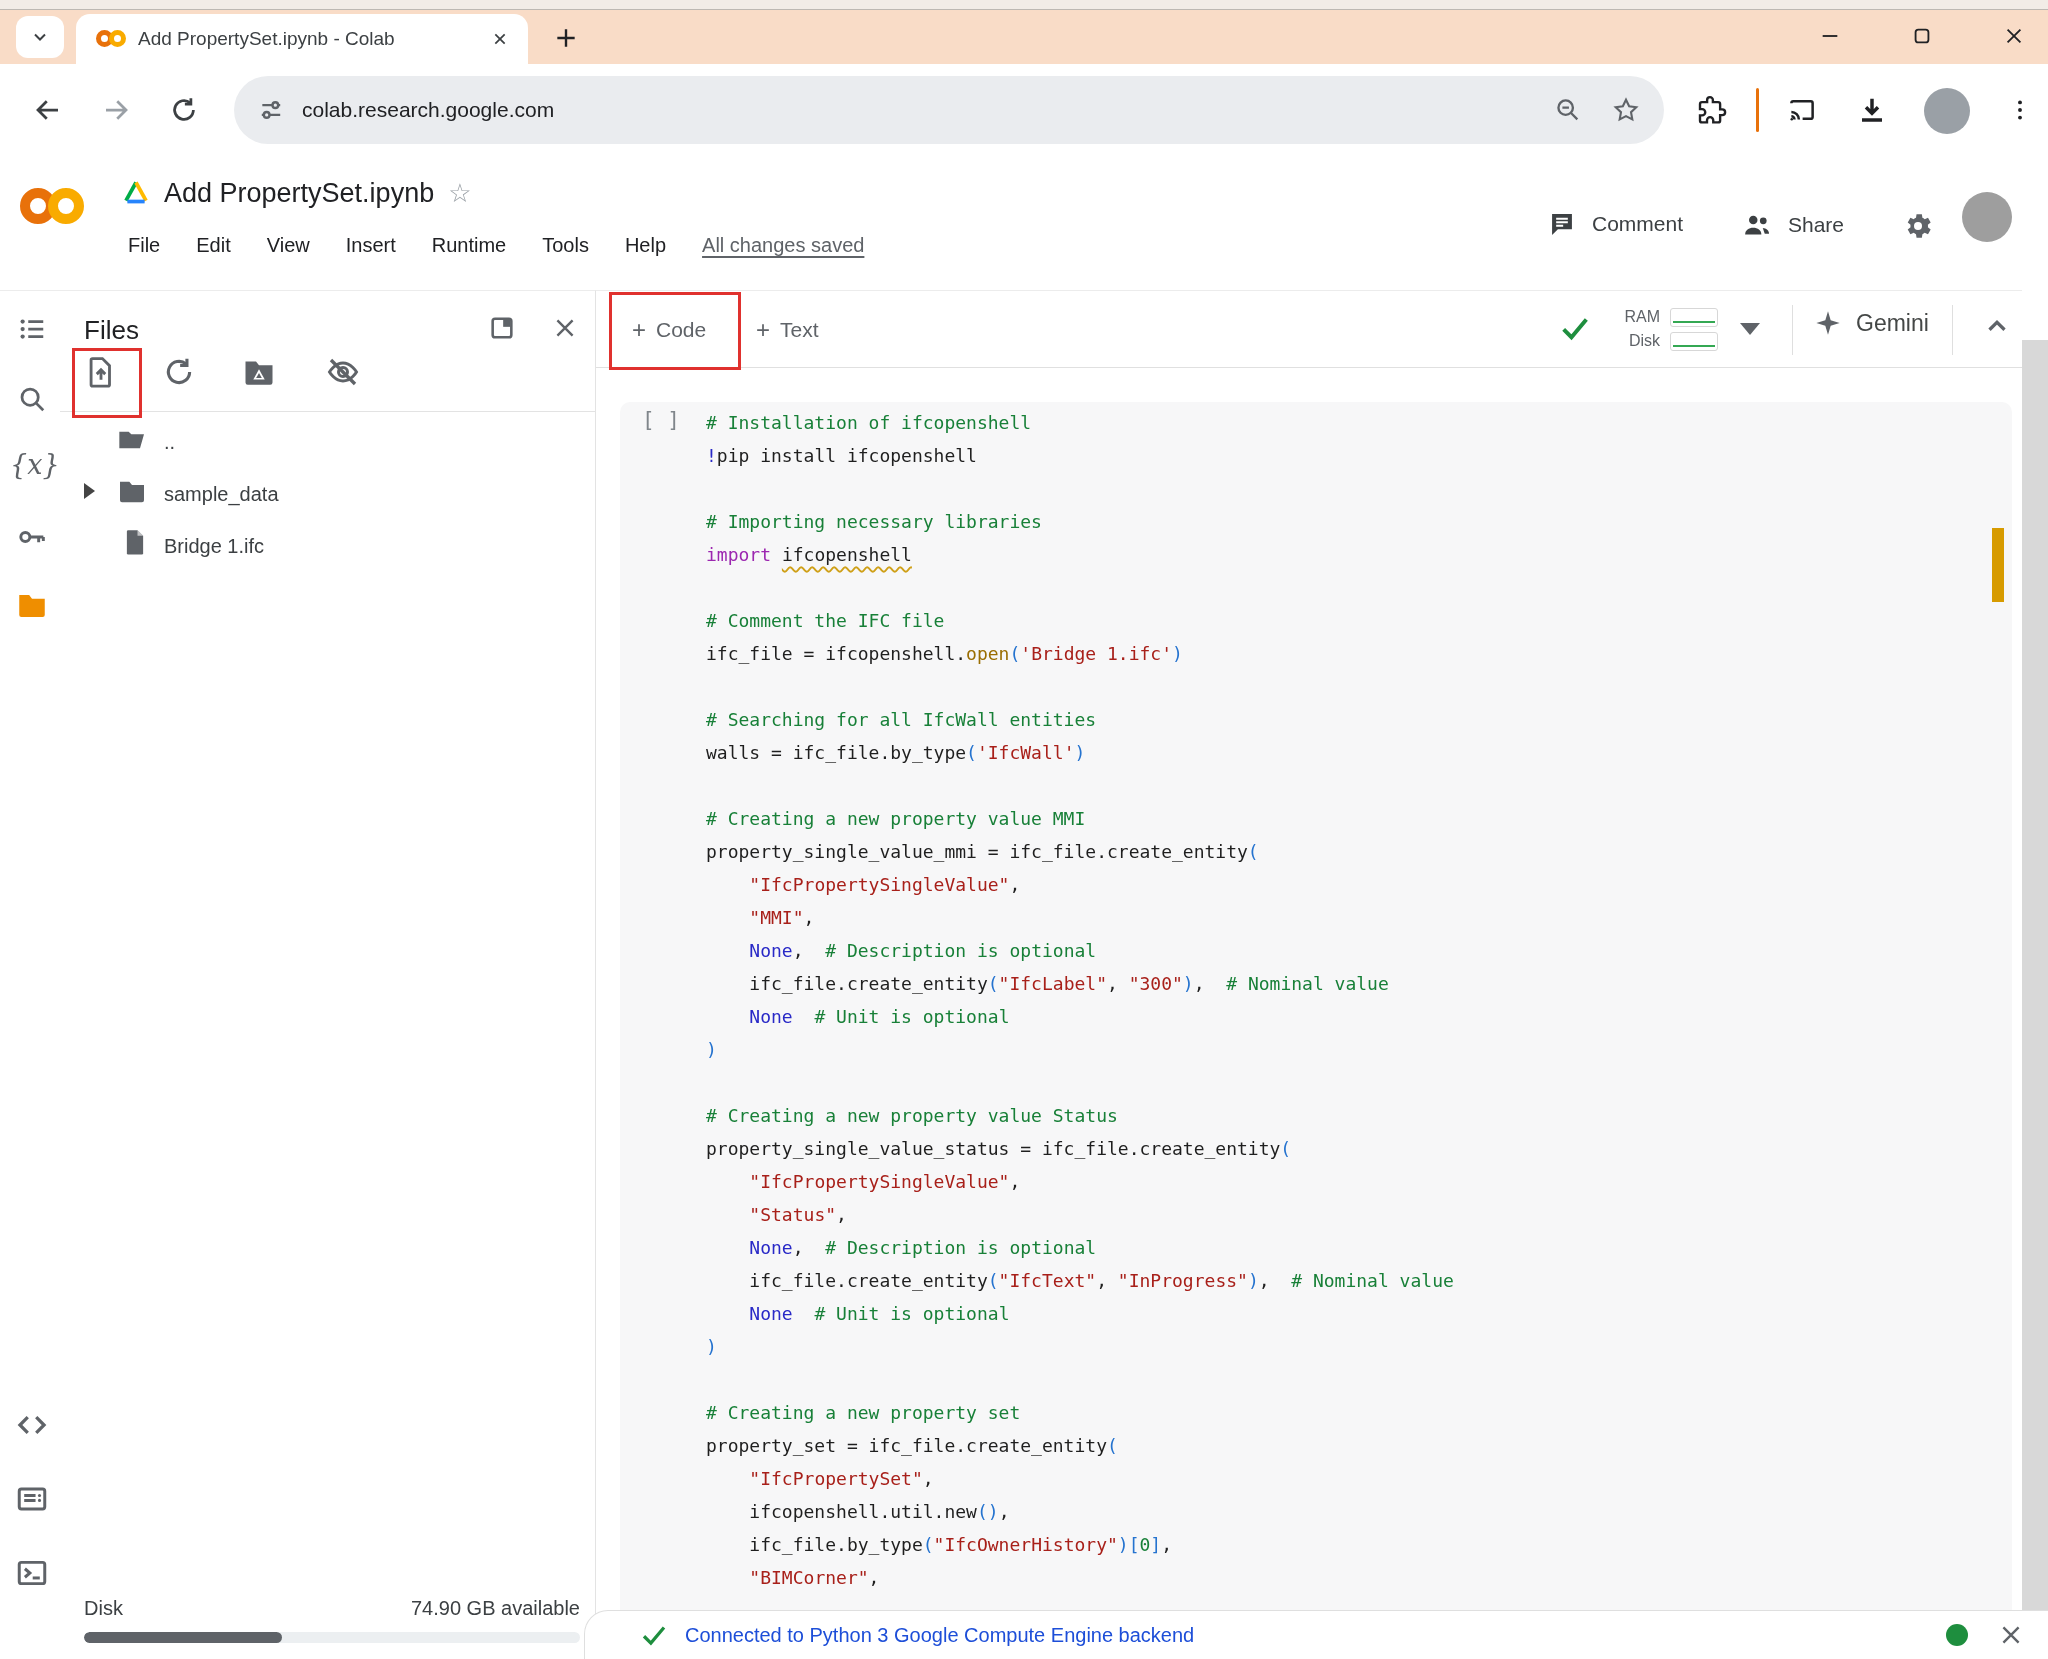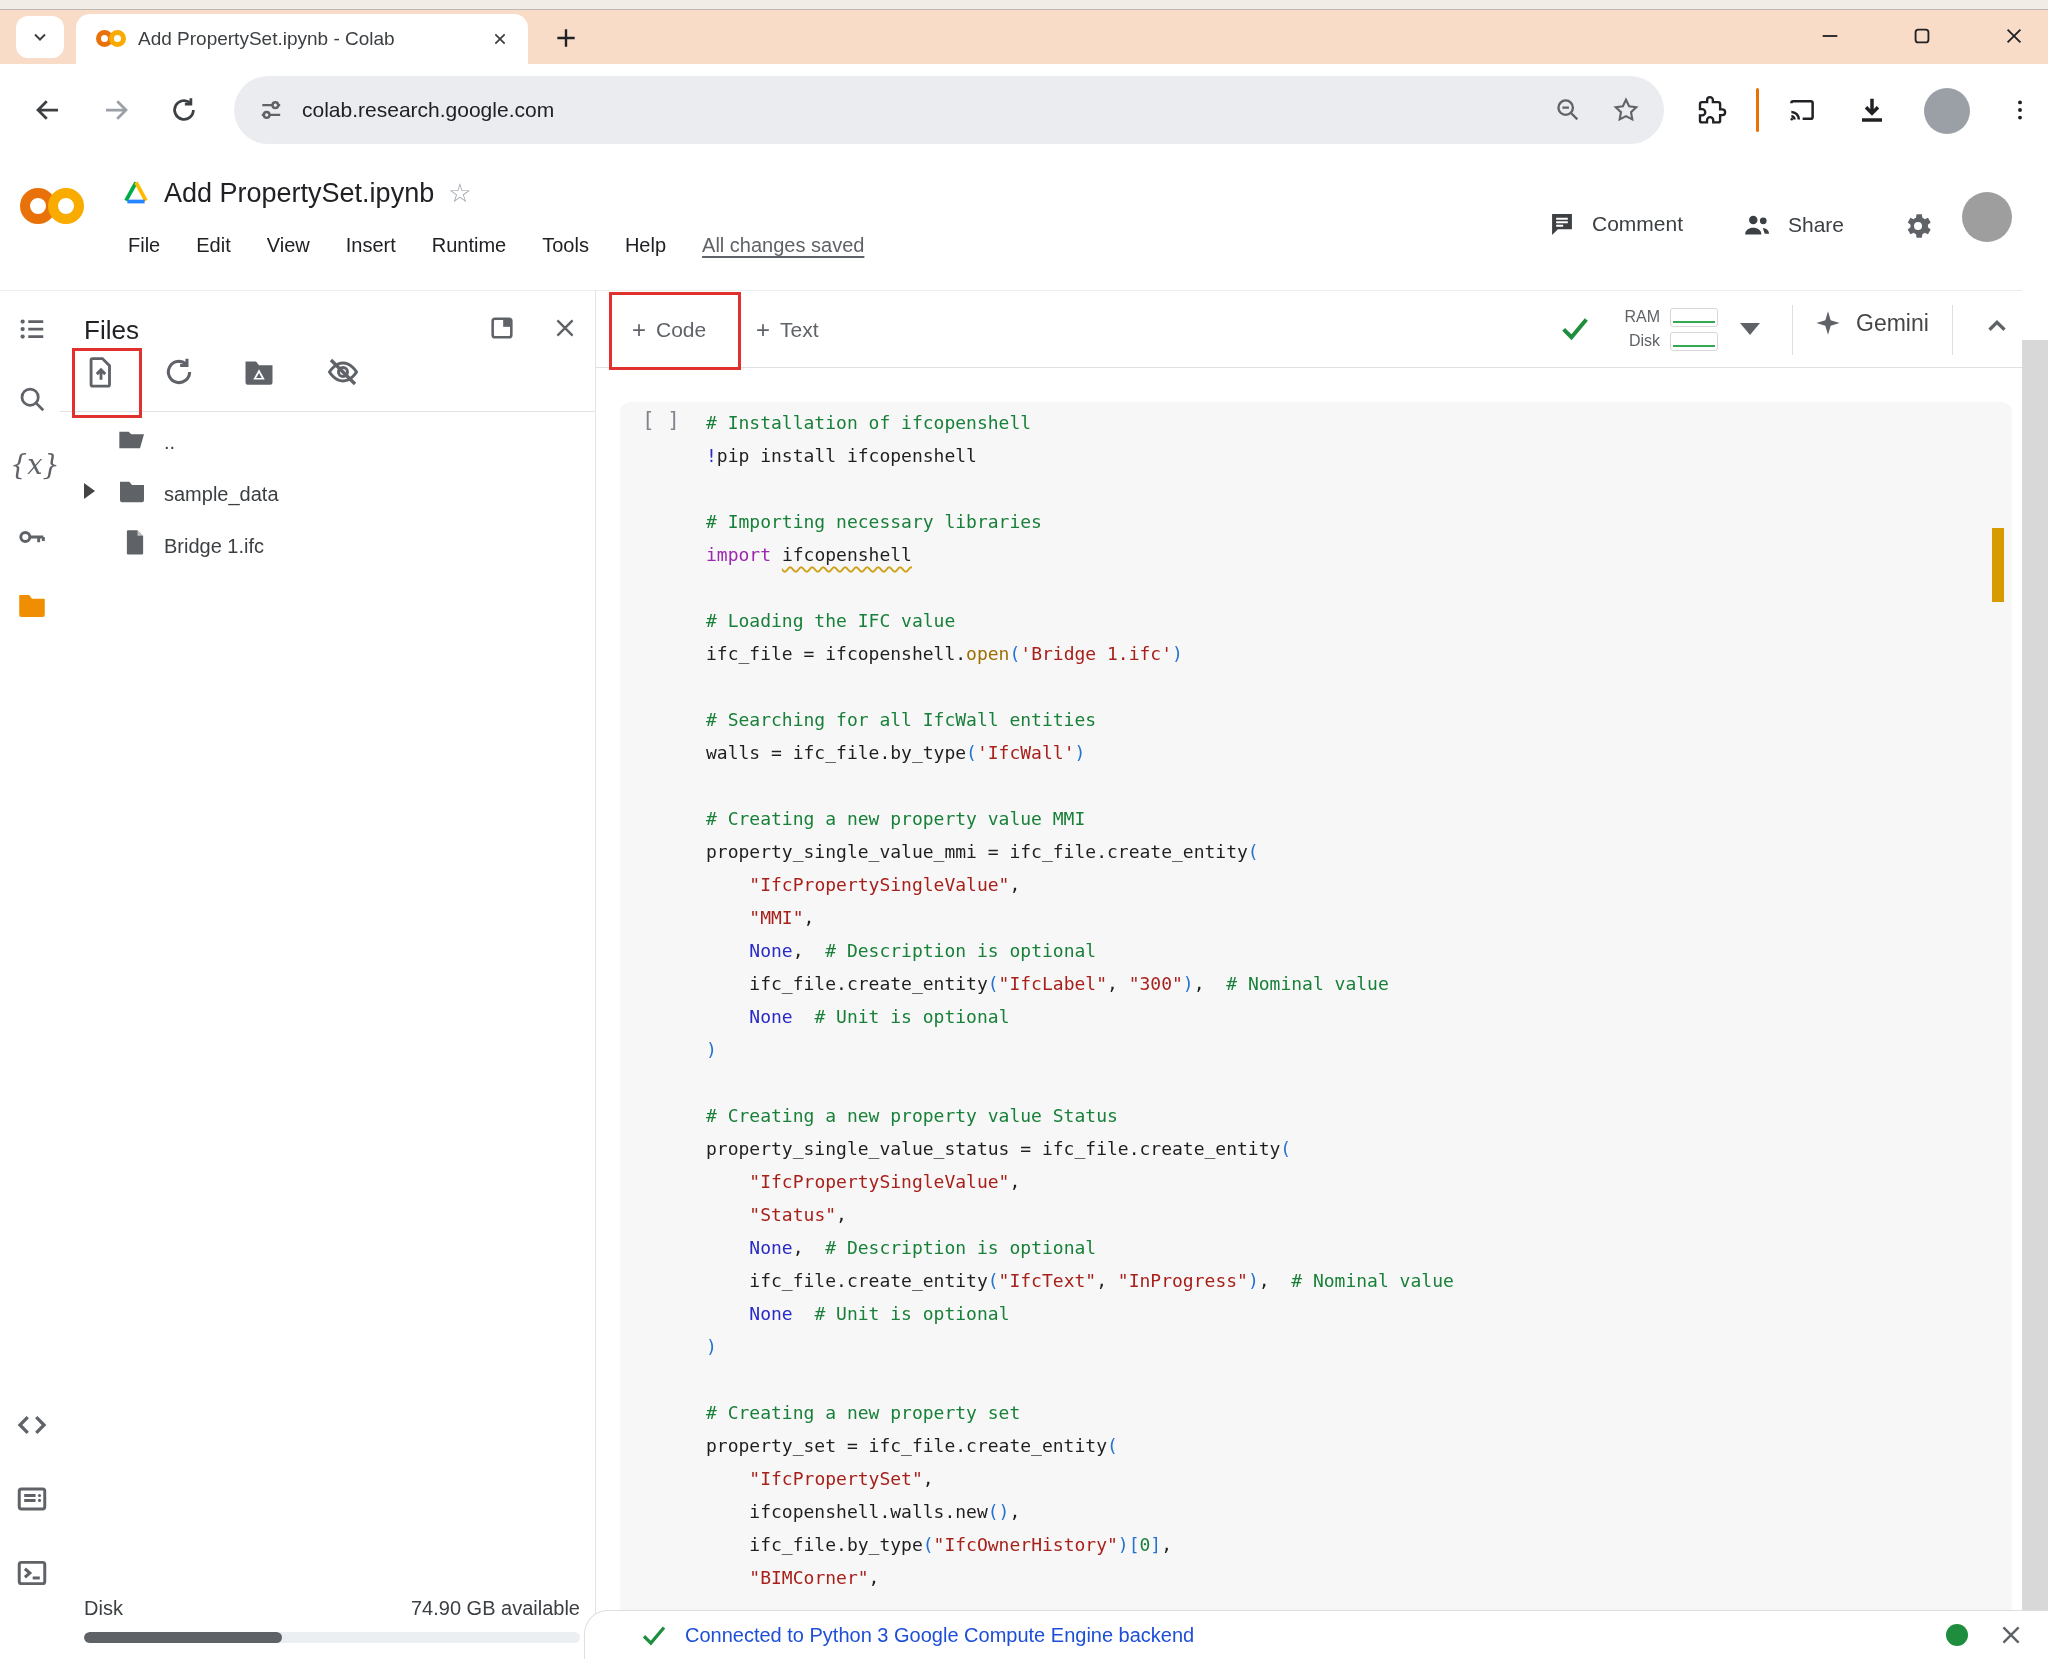--- a/index.html
+++ b/index.html
@@ -449,21 +449,21 @@
     <div class="abs code-cell">
       <span class="abs exec" style="left:22px;top:6px">[ ]</span>
     </div>
     <div class="abs code-area">
         <div class="code-line"><span class="tok-c"># Installation of ifcopenshell</span></div>
         <div class="code-line"><span class="tok-n">!</span><span class="tok-d">pip install ifcopenshell</span></div>
         <div class="code-line">&nbsp;</div>
         <div class="code-line"><span class="tok-c"># Importing necessary libraries</span></div>
         <div class="code-line"><span class="tok-k">import</span><span class="tok-d"> </span><span class="tok-d tok-w">ifcopenshell</span></div>
         <div class="code-line">&nbsp;</div>
-        <div class="code-line"><span class="tok-c"># Loading the IFC value</span></div>
+        <div class="code-line"><span class="tok-c"># Comment the IFC file</span></div>
         <div class="code-line"><span class="tok-d">ifc_file = ifcopenshell.</span><span class="tok-b">open</span><span class="tok-p">(</span><span class="tok-s">'Bridge 1.ifc'</span><span class="tok-p">)</span></div>
         <div class="code-line">&nbsp;</div>
         <div class="code-line"><span class="tok-c"># Searching for all IfcWall entities</span></div>
         <div class="code-line"><span class="tok-d">walls = ifc_file.by_type</span><span class="tok-p">(</span><span class="tok-s">'IfcWall'</span><span class="tok-p">)</span></div>
         <div class="code-line">&nbsp;</div>
         <div class="code-line"><span class="tok-c"># Creating a new property value MMI</span></div>
         <div class="code-line"><span class="tok-d">property_single_value_mmi = ifc_file.create_entity</span><span class="tok-p">(</span></div>
         <div class="code-line"><span class="tok-d">    </span><span class="tok-s">"IfcPropertySingleValue"</span><span class="tok-d">,</span></div>
         <div class="code-line"><span class="tok-d">    </span><span class="tok-s">"MMI"</span><span class="tok-d">,</span></div>
         <div class="code-line"><span class="tok-d">    </span><span class="tok-n">None</span><span class="tok-d">,  </span><span class="tok-c"># Description is optional</span></div>
@@ -476,21 +476,21 @@
         <div class="code-line"><span class="tok-d">    </span><span class="tok-s">"IfcPropertySingleValue"</span><span class="tok-d">,</span></div>
         <div class="code-line"><span class="tok-d">    </span><span class="tok-s">"Status"</span><span class="tok-d">,</span></div>
         <div class="code-line"><span class="tok-d">    </span><span class="tok-n">None</span><span class="tok-d">,  </span><span class="tok-c"># Description is optional</span></div>
         <div class="code-line"><span class="tok-d">    ifc_file.create_entity</span><span class="tok-p">(</span><span class="tok-s">"IfcText"</span><span class="tok-d">, </span><span class="tok-s">"InProgress"</span><span class="tok-p">)</span><span class="tok-d">,  </span><span class="tok-c"># Nominal value</span></div>
         <div class="code-line"><span class="tok-d">    </span><span class="tok-n">None</span><span class="tok-d">  </span><span class="tok-c"># Unit is optional</span></div>
         <div class="code-line"><span class="tok-p">)</span></div>
         <div class="code-line">&nbsp;</div>
         <div class="code-line"><span class="tok-c"># Creating a new property set</span></div>
         <div class="code-line"><span class="tok-d">property_set = ifc_file.create_entity</span><span class="tok-p">(</span></div>
         <div class="code-line"><span class="tok-d">    </span><span class="tok-s">"IfcPropertySet"</span><span class="tok-d">,</span></div>
-        <div class="code-line"><span class="tok-d">    ifcopenshell.walls.new</span><span class="tok-p">()</span><span class="tok-d">,</span></div>
+        <div class="code-line"><span class="tok-d">    ifcopenshell.util.new</span><span class="tok-p">()</span><span class="tok-d">,</span></div>
         <div class="code-line"><span class="tok-d">    ifc_file.by_type</span><span class="tok-p">(</span><span class="tok-s">"IfcOwnerHistory"</span><span class="tok-p">)</span><span class="tok-p">[</span><span class="tok-num">0</span><span class="tok-p">]</span><span class="tok-d">,</span></div>
         <div class="code-line"><span class="tok-d">    </span><span class="tok-s">"BIMCorner"</span><span class="tok-d">,</span></div>
       </div>
     <div class="abs ruler-marker"></div>
   </div>
 
   <div class="abs scrollbar"></div>
 
   <div class="abs status-bar">
     <svg class="sb-check" width="30" height="30" viewBox="0 0 24 24">

